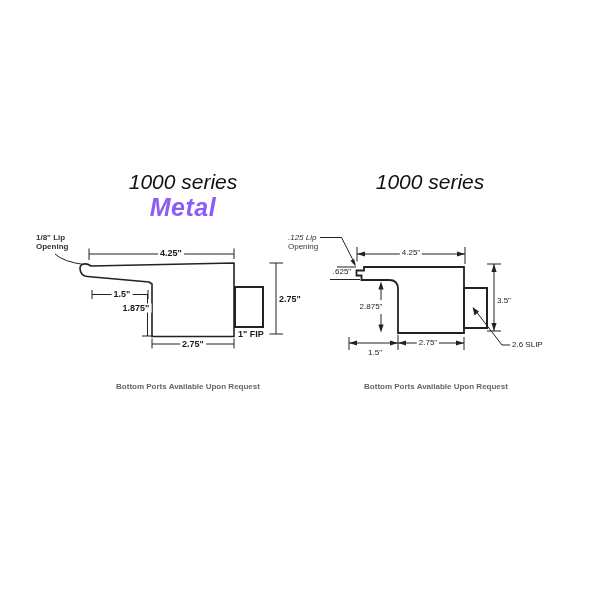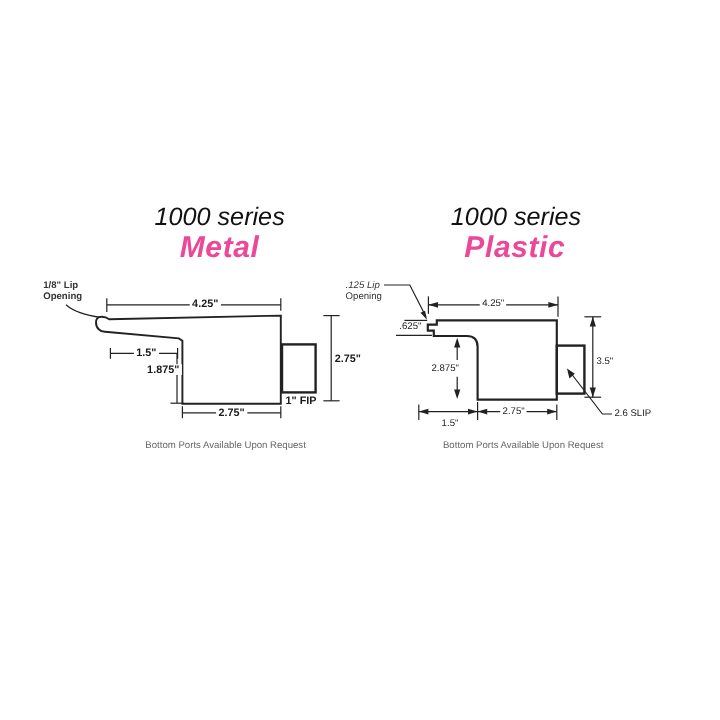--- a/index.html
+++ b/index.html
@@ -6,26 +6,26 @@
   .canvas{
     position:relative;width:600px;height:452px;background:#ffffff;
     font-family:"Liberation Sans",sans-serif;overflow:hidden;color:#1a1a1a;
   }
   .canvas svg{position:absolute;left:0;top:0;}
   .t{position:absolute;white-space:nowrap;line-height:1;}
   .c{transform:translate(-50%,-50%);}
   .vc{transform:translateY(-50%);}
   .bg{background:#ffffff;padding:0 2px;}
   .series{font-size:21px;font-style:italic;font-weight:400;color:#111;}
-  .prodname{font-size:25px;font-style:italic;font-weight:700;color:#ec4899;letter-spacing:.5px;}
+  .prodname{font-size:25px;font-style:italic;font-weight:700;color:#8b5cf6;letter-spacing:.5px;}
   .dimM{font-size:9px;font-weight:700;color:#1a1a1a;}
   .dimP{font-size:8px;font-weight:400;color:#222;}
   .lbl{font-size:8px;font-weight:700;color:#333;line-height:9px;}
   .lblP{font-size:8px;font-weight:400;color:#333;line-height:9px;}
-  .caption{font-size:8px;font-weight:400;color:#666;}
+  .caption{font-size:8px;font-weight:700;color:#666;margin-top:16px;}
 </style>
 </head>
 <body>
 
 <div class="canvas">
 
   <svg width="600" height="600" viewBox="0 0 600 600">
 
     <g stroke="#222" fill="none">
       <path stroke-width="1.6" d="M 234,263 L 91,266 C 86,262.5 80,263.5 80,268.5 C 80,273.5 83.5,276.5 87.5,276.5 L 149,282 L 152,284 L 152,336.5 L 234,336.5 Z"></path>
@@ -123,21 +123,20 @@
   <div class="t lbl" style="left:36px;top:242px;">Opening</div>
   <div class="t c bg dimM" style="left:171px;top:253px;">4.25"</div>
   <div class="t c bg dimM" style="left:122px;top:294px;">1.5"</div>
   <div class="t c bg dimM" style="left:136px;top:308px;">1.875"</div>
   <div class="t c bg dimM" style="left:193px;top:344px;">2.75"</div>
   <div class="t vc dimM" style="left:279px;top:299px;">2.75"</div>
   <div class="t vc dimM" style="left:238px;top:334px;">1" FIP</div>
   <div class="t c caption" style="left:188px;top:371px;">Bottom Ports Available Upon Request</div>
 
   <div class="t c series" style="left:430px;top:181px;">1000 series</div>
-  <div class="t c prodname" style="left:429px;top:207px;">Plastic</div>
   <div class="t lblP" style="left:288px;top:233px;font-style:italic;">.125 Lip</div>
   <div class="t lblP" style="left:288px;top:242px;">Opening</div>
   <div class="t c bg dimP" style="left:342px;top:272px;">.625"</div>
   <div class="t c bg dimP" style="left:411px;top:253px;">4.25"</div>
   <div class="t c bg dimP" style="left:371px;top:307px;">2.875"</div>
   <div class="t vc dimP" style="left:497px;top:301px;">3.5"</div>
   <div class="t c dimP" style="left:375px;top:353px;">1.5"</div>
   <div class="t c bg dimP" style="left:428px;top:343px;">2.75"</div>
   <div class="t vc dimP" style="left:512px;top:345px;">2.6 SLIP</div>
   <div class="t c caption" style="left:436px;top:371px;">Bottom Ports Available Upon Request</div>

